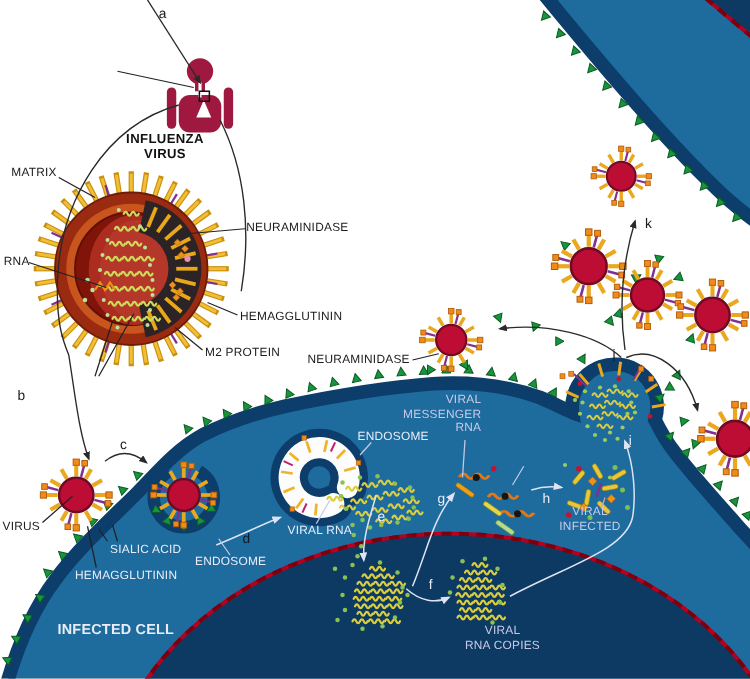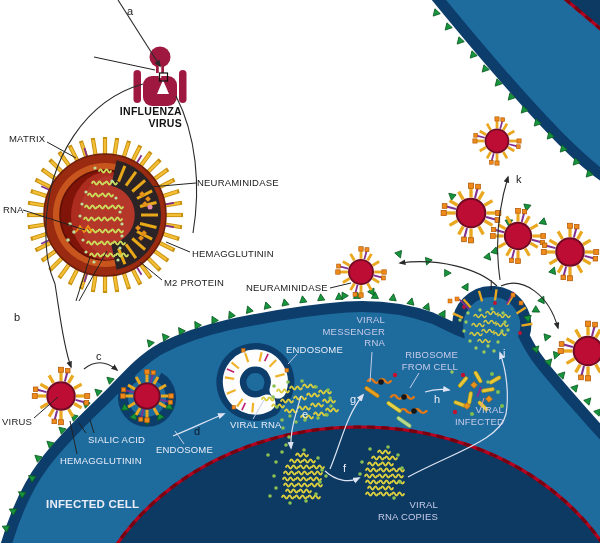--- a/index.html
+++ b/index.html
@@ -8,21 +8,21 @@
   #art{position:absolute;left:0;top:0;}
   .lbl{position:absolute;font-size:9.5px;letter-spacing:.2px;color:#1b1b1b;
        line-height:11.5px;white-space:pre;}
   .white{color:#EAEDF7;}
   .lav{color:#C7CBE9;}
   .step{font-size:11px;color:#1b1b1b;}
   .stepw{font-size:11px;color:#EAEDF7;}
   .stepd{font-size:11px;color:#0E1B2A;}
   .bold{font-weight:bold;font-size:10.5px;letter-spacing:.3px;color:#111;}
   .big{font-weight:bold;font-size:11.5px;}
-  .ctr{text-align:right;}
+  .ctr{text-align:center;}
   .rgt{text-align:right;}
 </style>
 </head>
 <body>
 
 <div id="stage">
 
 <svg id="art" width="600" height="543" viewBox="0 0 600 543">
   <defs>
     <marker id="ab" markerWidth="7" markerHeight="6" refX="5" refY="2.6" orient="auto">
@@ -654,21 +654,20 @@
 <div class="lbl step" style="left:96px;top:351px">c</div>
 <div class="lbl white" style="left:88px;top:434px">SIALIC ACID</div>
 <div class="lbl white" style="left:60px;top:455px">HEMAGGLUTININ</div>
 <div class="lbl white" style="left:156px;top:444px">ENDOSOME</div>
 <div class="lbl stepd" style="left:194px;top:426px">d</div>
 <div class="lbl white" style="left:230px;top:419px">VIRAL RNA</div>
 <div class="lbl white" style="left:286px;top:344px">ENDOSOME</div>
 <div class="lbl stepw" style="left:302px;top:409px">e</div>
 <div class="lbl" style="left:246px;top:282px">NEURAMINIDASE</div>
 <div class="lbl lav rgt" style="left:305px;top:314px;width:80px"><span>VIRAL</span><br><span>MESSENGER</span><br><span>RNA</span></div>
-<div class="lbl lav ctr" style="left:394px;top:349px;width:64px"><span>RIBOSOME</span><br><span>FROM CELL</span></div>
 <div class="lbl stepw" style="left:350px;top:394px">g</div>
 <div class="lbl stepw" style="left:434px;top:394px">h</div>
 <div class="lbl lav ctr" style="left:440px;top:404px;width:64px"><span>VIRAL</span><br><span>INFECTED</span></div>
 <div class="lbl stepw" style="left:503px;top:348px">i</div>
 <div class="lbl step" style="left:490px;top:279px">j</div>
 <div class="lbl step" style="left:516px;top:174px">k</div>
 <div class="lbl white big" style="left:46px;top:499px">INFECTED CELL</div>
 <div class="lbl stepw" style="left:343px;top:463px">f</div>
 <div class="lbl lav ctr" style="left:366px;top:499px;width:72px"><span>VIRAL</span><br><span>RNA COPIES</span></div>
 

